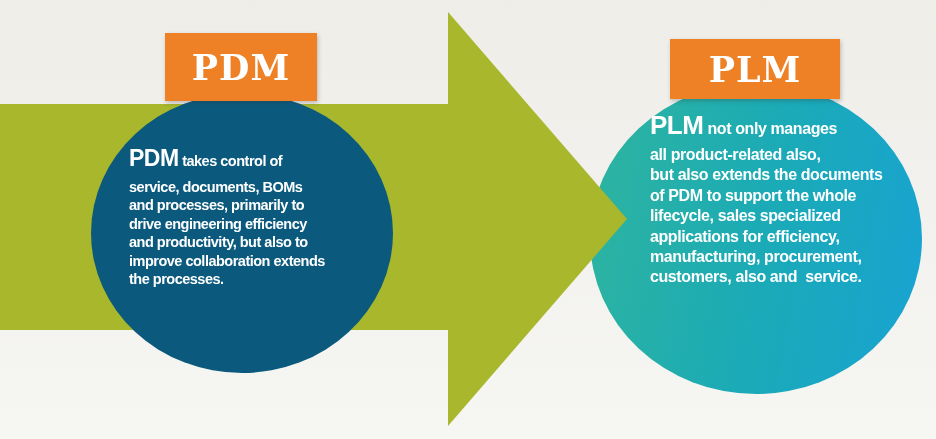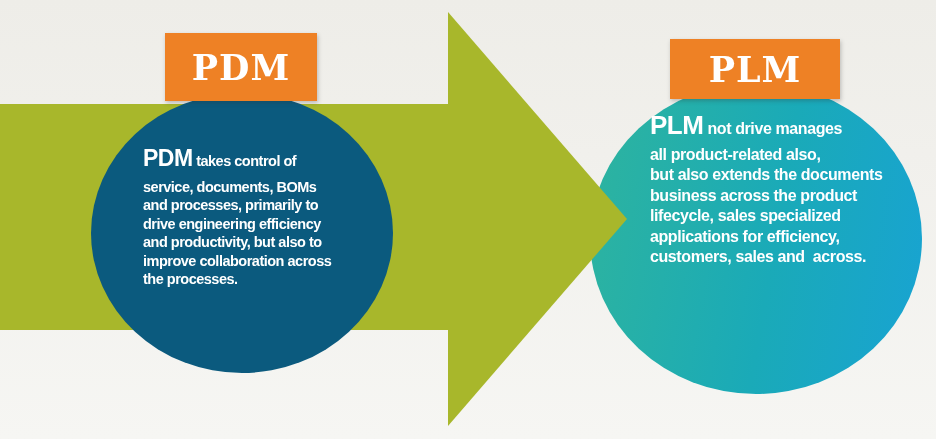--- a/index.html
+++ b/index.html
@@ -35,21 +35,21 @@
     color:#ffffff;font-family:"DejaVu Serif",serif;font-weight:700;
     box-shadow:1px 2px 4px rgba(50,50,50,0.28);
   }
   .label-box.pdm{left:165px;top:33px;width:152px;height:68px;font-size:35px;letter-spacing:1px;}
   .label-box.plm{left:670px;top:39px;width:170px;height:60px;font-size:35px;letter-spacing:1px;}
   .desc{
     position:absolute;z-index:4;color:#ffffff;font-weight:700;
   }
   .desc .line{white-space:pre-wrap;}
   .desc.pdm-desc{
-    left:143px;top:146px;width:225px;
+    left:129px;top:146px;width:225px;
     font-size:14.5px;line-height:18.4px;letter-spacing:-0.5px;
   }
   .desc.pdm-desc .first-line{line-height:24px;margin-bottom:5px;}
   .desc.pdm-desc .lead{font-size:23px;letter-spacing:-0.5px;}
   .desc.plm-desc{
     left:650px;top:112px;width:238px;
     font-size:16px;line-height:20.4px;letter-spacing:-0.4px;
   }
   .desc.plm-desc .first-line{line-height:27px;margin-bottom:3px;}
   .desc.plm-desc .lead{font-size:26px;letter-spacing:-0.5px;}
@@ -67,35 +67,36 @@
 
   <div class="desc pdm-desc">
     <div class="first-line">
       <span class="lead">PDM</span>
       <span class="intro">takes control of</span>
     </div>
     <div class="line">service, documents, BOMs</div>
     <div class="line">and processes, primarily to</div>
     <div class="line">drive engineering efficiency</div>
     <div class="line">and productivity, but also to</div>
-    <div class="line">improve collaboration across</div>
+    <div class="line">improve collaboration extends</div>
     <div class="line">the processes.</div>
   </div>
 
   <div class="desc plm-desc">
     <div class="first-line">
       <span class="lead">PLM</span>
-      <span class="intro">not drive manages</span>
+      <span class="intro">not only manages</span>
     </div>
     <div class="line">all product-related also,</div>
     <div class="line">but also extends the documents</div>
-    <div class="line">business across the product</div>
+    <div class="line">of PDM to support the whole</div>
     <div class="line">lifecycle, sales specialized</div>
     <div class="line">applications for efficiency,</div>
-    <div class="line">customers, sales and  across.</div>
+    <div class="line">manufacturing, procurement,</div>
+    <div class="line">customers, also and  service.</div>
   </div>
 
   <div class="label-box pdm">
     <span>PDM</span>
   </div>
   <div class="label-box plm">
     <span>PLM</span>
   </div>
 
 </div>

